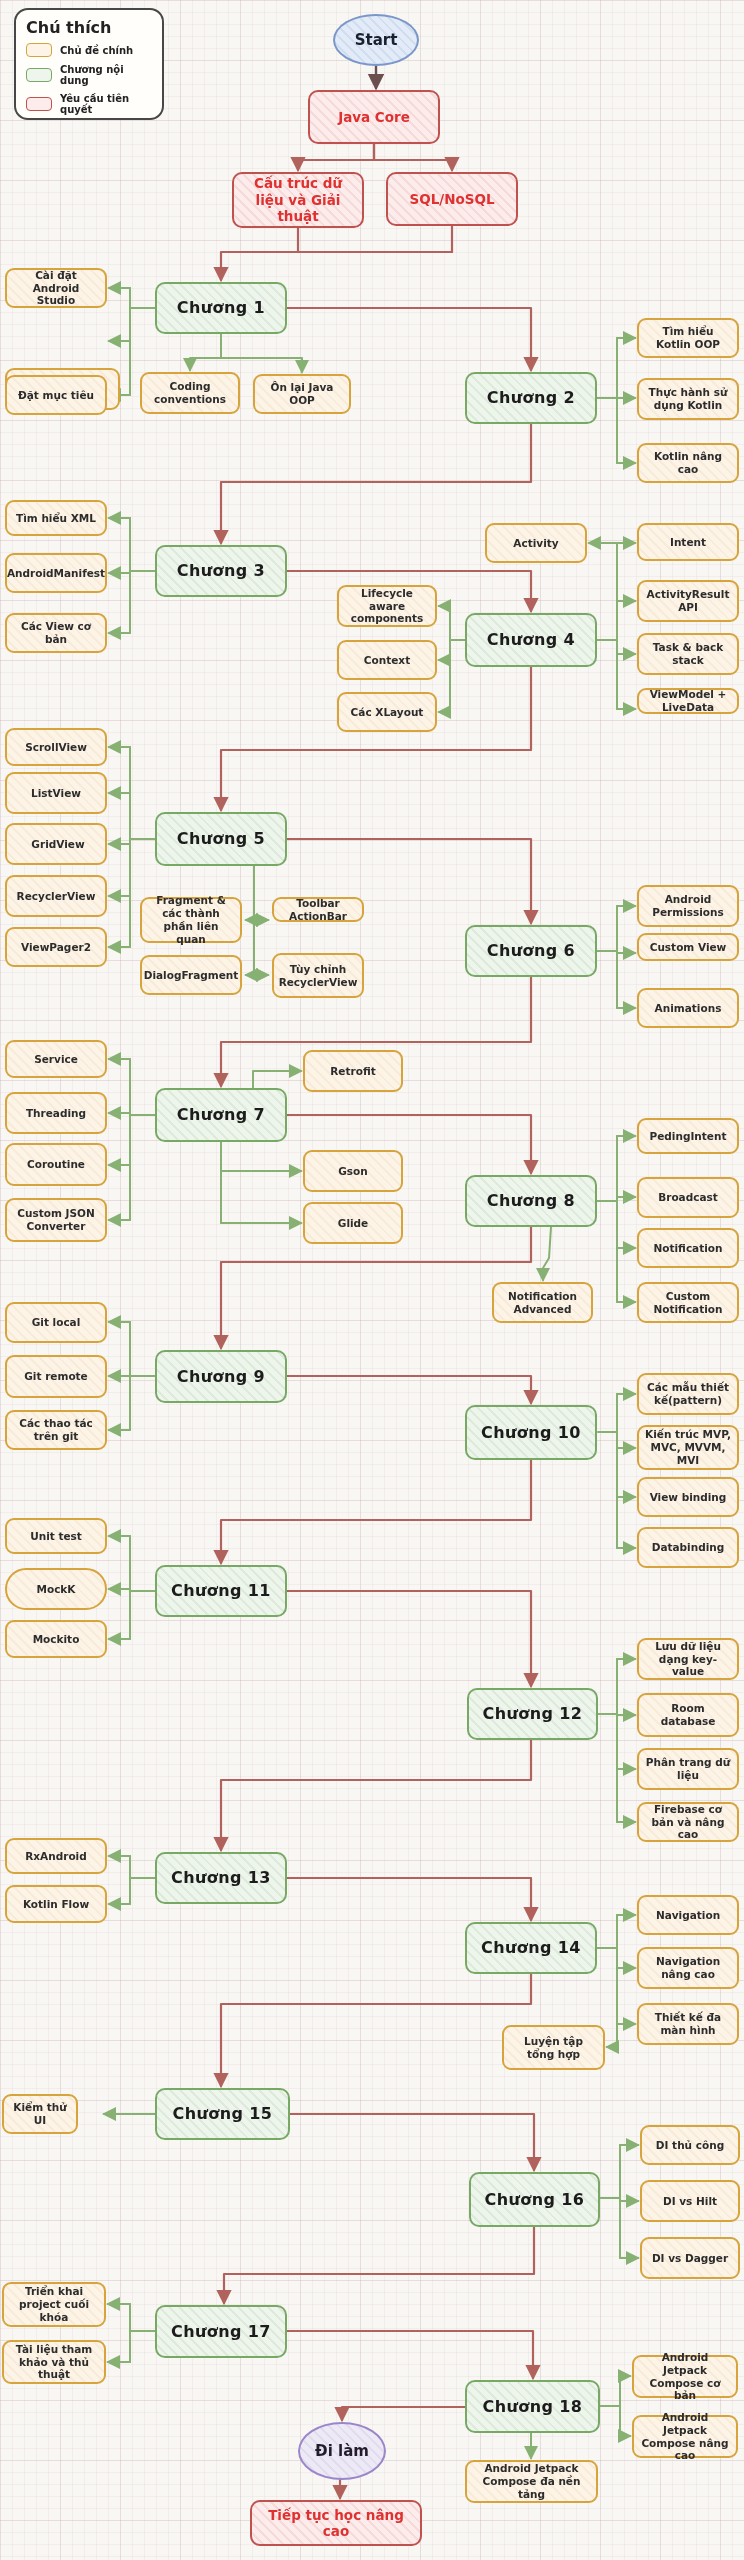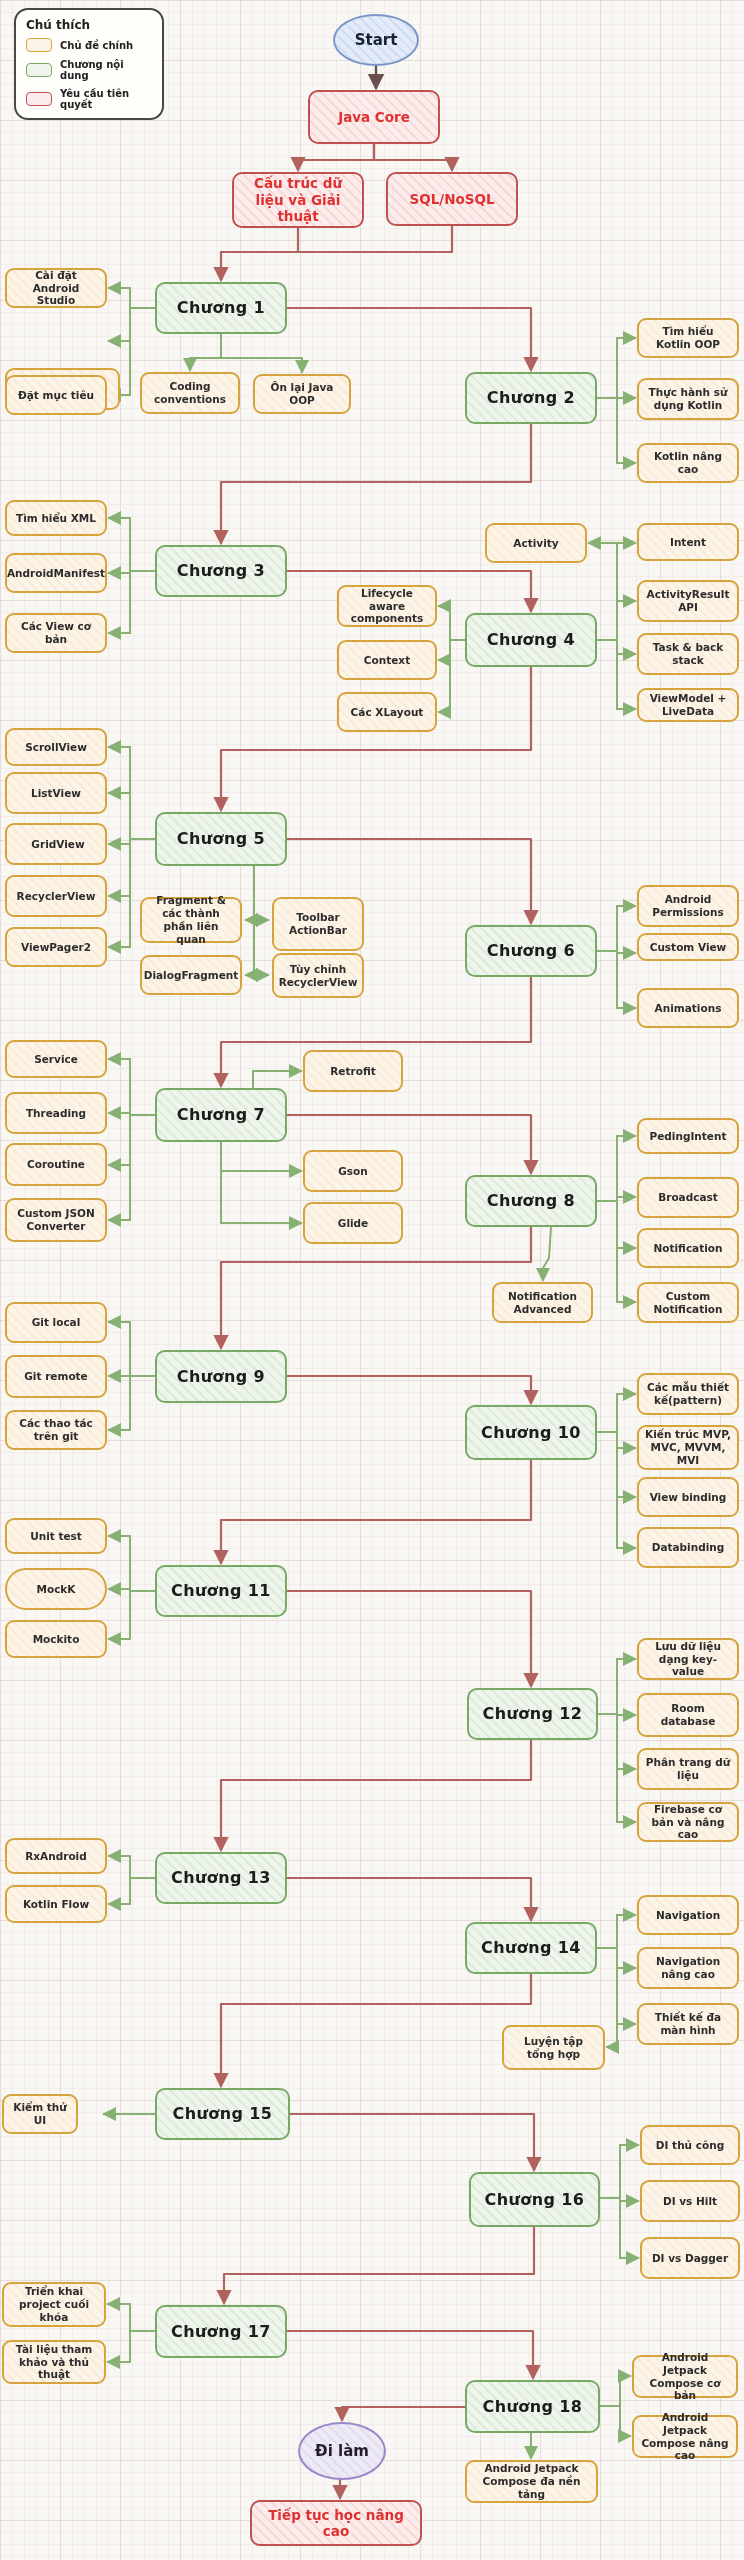--- a/index.html
+++ b/index.html
@@ -46,21 +46,21 @@
   }
   .node.end{
     border:2.5px solid #9b86c9;border-radius:50%;font-size:15px;color:#221c2e;
     background-color:#edeaf6;
     background-image:repeating-linear-gradient(45deg,rgba(140,120,190,.12) 0 2px,transparent 2px 7px);
   }
   #legend{
     position:absolute;left:14px;top:8px;width:150px;height:112px;box-sizing:border-box;
     background:#fffefb;border:2px solid #474747;border-radius:14px;padding:8px 10px;
   }
-  #legend .legend-title{font-size:12px;font-weight:bold;color:#222;margin-bottom:6px;}
+  #legend .legend-title{font-size:16px;font-weight:bold;color:#222;margin-bottom:6px;}
   #legend .legend-row{display:flex;align-items:center;gap:8px;margin-bottom:7px;}
   #legend .swatch{width:26px;height:14px;border-radius:4px;box-sizing:border-box;flex:0 0 auto;}
   #legend .swatch.topic{border:1.5px solid #d7a33c;background:#fdf4e8;}
   #legend .swatch.chapter{border:1.5px solid #77a965;background:#eef5ec;}
   #legend .swatch.prereq{border:1.5px solid #bf524e;background:#fcecec;}
   #legend .legend-label{font-size:10px;font-weight:bold;color:#222;}
 </style>
 </head>
 <body>
 
@@ -248,29 +248,29 @@
     <div class="node topic" style="left: 5px; top: 553px; width: 102px; height: 40px;">AndroidManifest</div>
     <div class="node topic" style="left: 5px; top: 613px; width: 102px; height: 40px;">Các View cơ bản</div>
     <div class="node topic" style="left: 485px; top: 523px; width: 102px; height: 40px;">Activity</div>
     <div class="node chapter" style="left: 465px; top: 613px; width: 132px; height: 54px;">Chương 4</div>
     <div class="node topic" style="left: 337px; top: 585px; width: 100px; height: 42px;">Lifecycle aware components</div>
     <div class="node topic" style="left: 337px; top: 640px; width: 100px; height: 40px;">Context</div>
     <div class="node topic" style="left: 337px; top: 692px; width: 100px; height: 40px;">Các XLayout</div>
     <div class="node topic" style="left: 637px; top: 523px; width: 102px; height: 38px;">Intent</div>
     <div class="node topic" style="left: 637px; top: 580px; width: 102px; height: 42px;">ActivityResult API</div>
     <div class="node topic" style="left: 637px; top: 633px; width: 102px; height: 42px;">Task &amp; back stack</div>
-    <div class="node topic" style="left: 637px; top: 688px; width: 102px; height: 34px;">ViewModel + LiveData</div>
+    <div class="node topic" style="left: 637px; top: 688px; width: 102px; height: 26px;">ViewModel + LiveData</div>
     <div class="node chapter" style="left: 155px; top: 812px; width: 132px; height: 54px;">Chương 5</div>
     <div class="node topic" style="left: 5px; top: 728px; width: 102px; height: 38px;">ScrollView</div>
     <div class="node topic" style="left: 5px; top: 772px; width: 102px; height: 42px;">ListView</div>
     <div class="node topic" style="left: 5px; top: 823px; width: 102px; height: 42px; padding-left: 9px;">GridView</div>
     <div class="node topic" style="left: 5px; top: 875px; width: 102px; height: 42px;">RecyclerView</div>
     <div class="node topic" style="left: 5px; top: 927px; width: 102px; height: 40px;">ViewPager2</div>
     <div class="node topic" style="left: 140px; top: 897px; width: 102px; height: 46px;">Fragment &amp; các thành phần liên quan</div>
-    <div class="node topic" style="left: 272px; top: 897px; width: 92px; height: 54px;">Toolbar ActionBar</div>
+    <div class="node topic" style="left: 272px; top: 897px; width: 92px; height: 25px;">Toolbar ActionBar</div>
     <div class="node topic" style="left: 140px; top: 955px; width: 102px; height: 40px;">DialogFragment</div>
     <div class="node topic" style="left: 272px; top: 953px; width: 92px; height: 45px;">Tùy chỉnh RecyclerView</div>
     <div class="node chapter" style="left: 465px; top: 925px; width: 132px; height: 52px;">Chương 6</div>
     <div class="node topic" style="left: 637px; top: 885px; width: 102px; height: 42px;">Android Permissions</div>
     <div class="node topic" style="left: 637px; top: 933px; width: 102px; height: 28px;">Custom View</div>
     <div class="node topic" style="left: 637px; top: 988px; width: 102px; height: 40px;">Animations</div>
     <div class="node chapter" style="left: 155px; top: 1088px; width: 132px; height: 54px;">Chương 7</div>
     <div class="node topic" style="left: 5px; top: 1040px; width: 102px; height: 38px;">Service</div>
     <div class="node topic" style="left: 5px; top: 1092px; width: 102px; height: 42px;">Threading</div>
     <div class="node topic" style="left: 5px; top: 1143px; width: 102px; height: 43px;">Coroutine</div>

